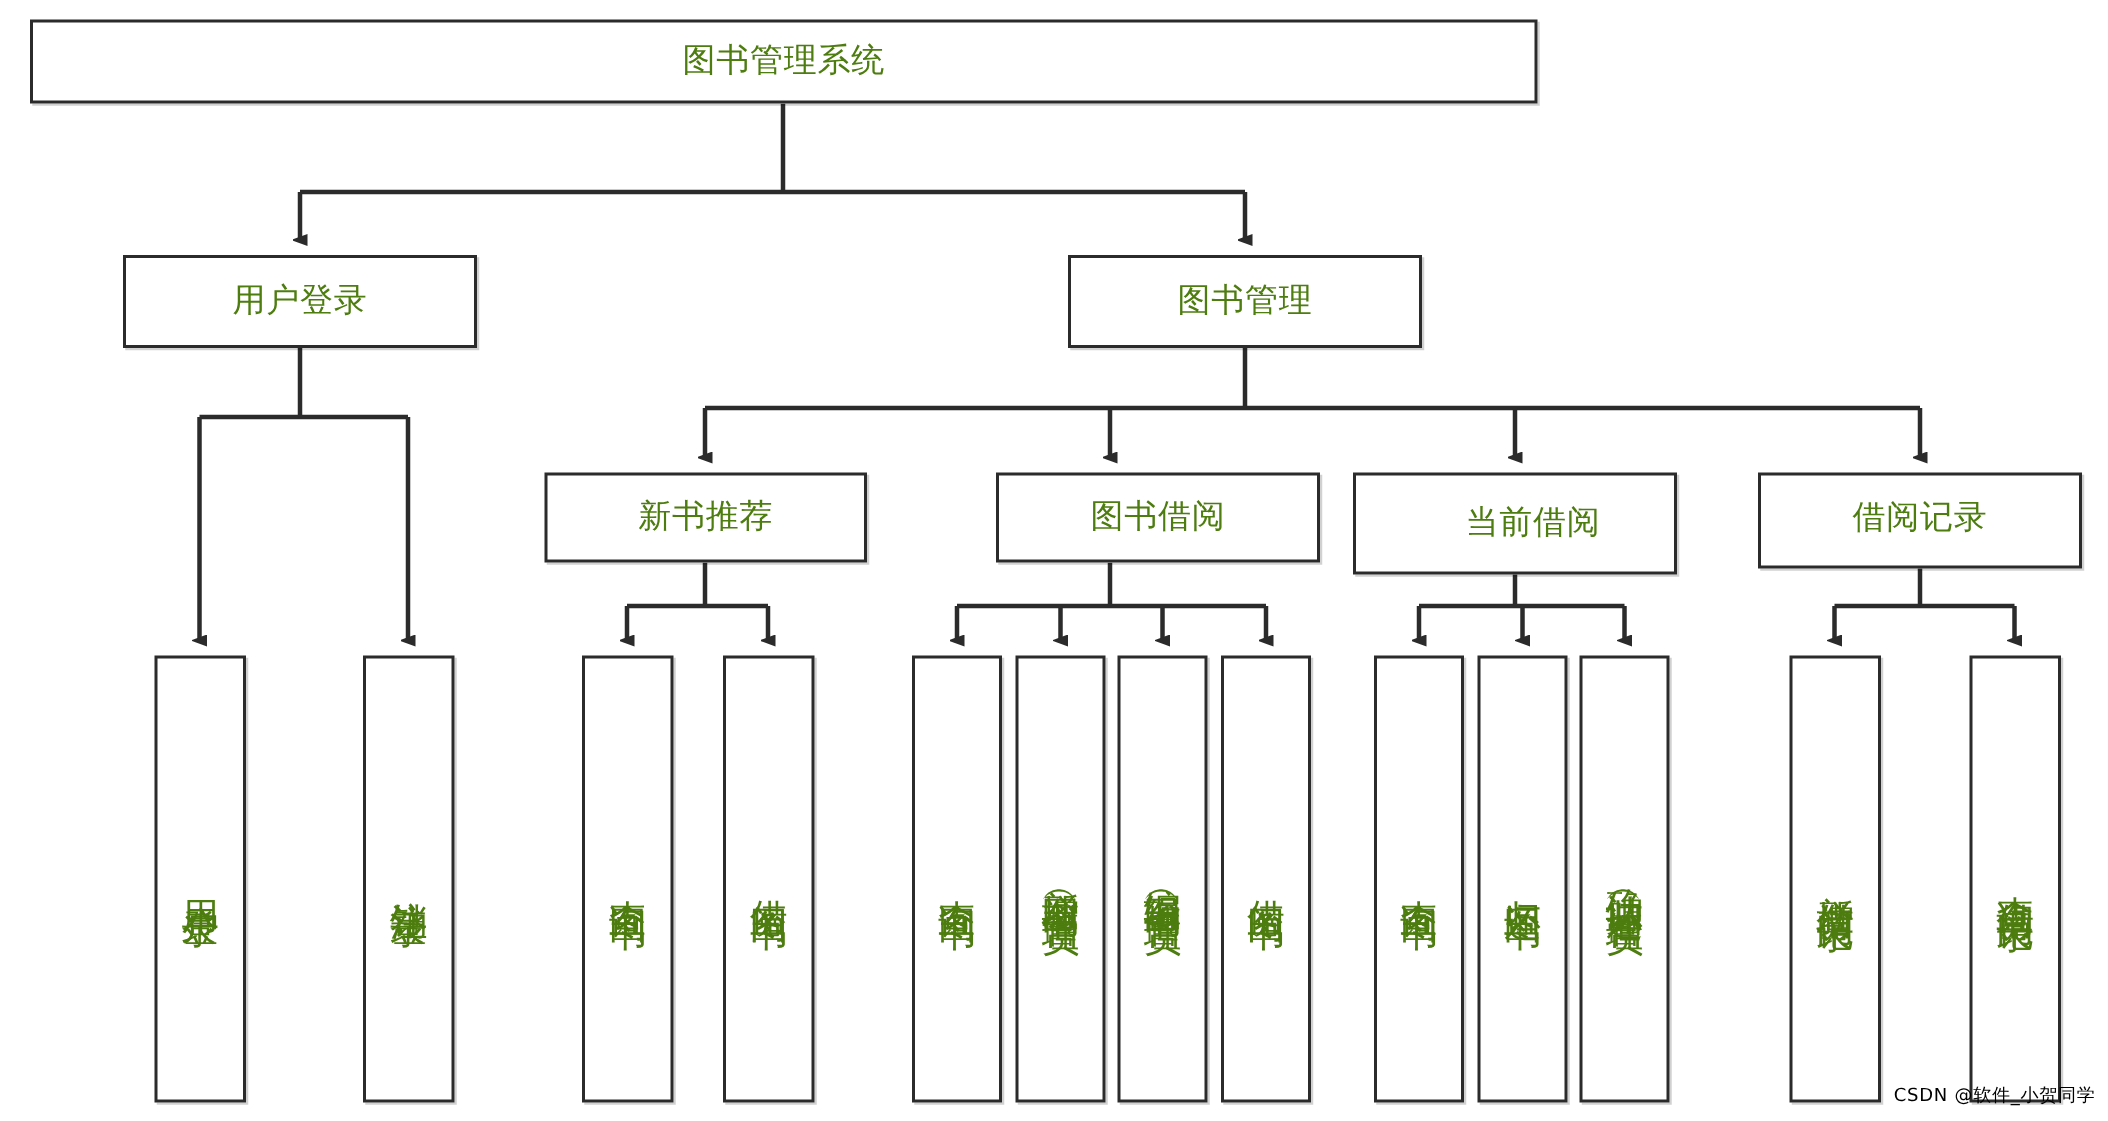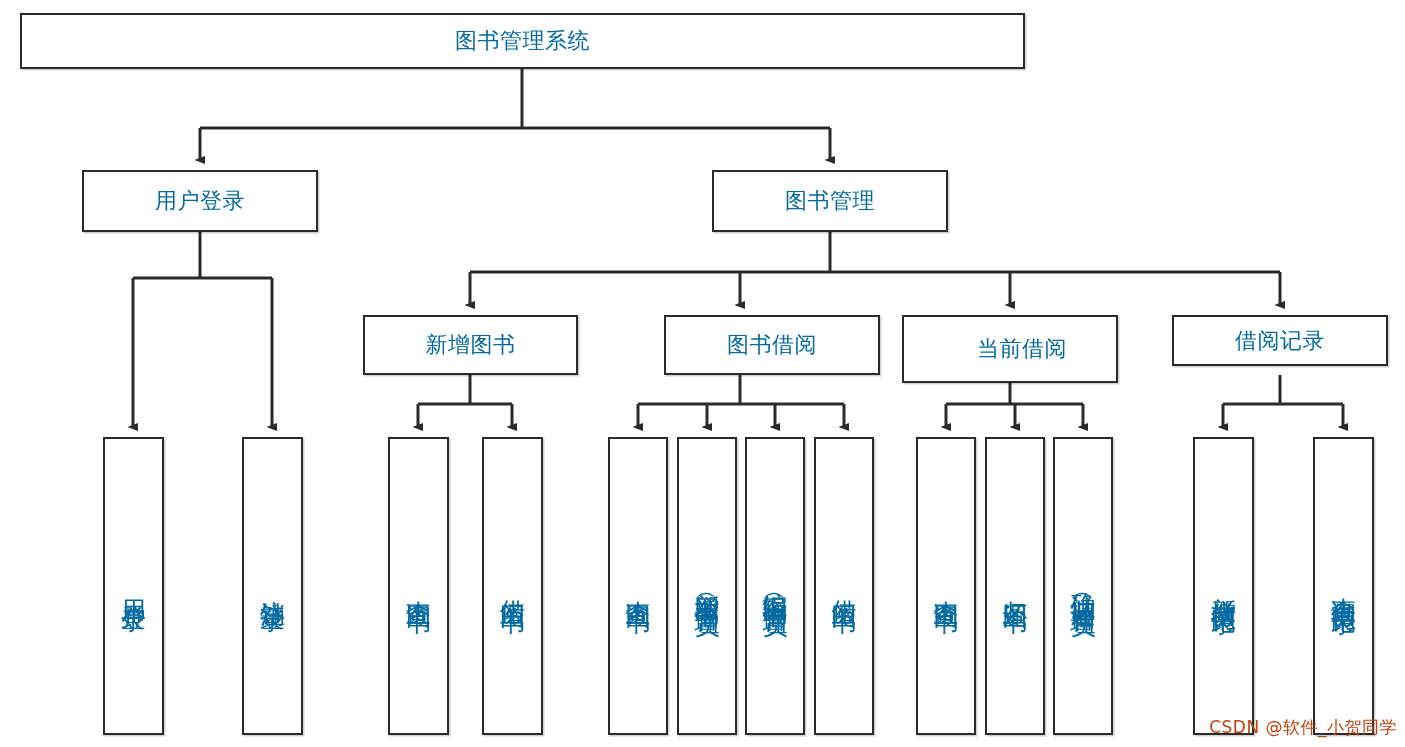--- a/index.html
+++ b/index.html
@@ -24,21 +24,21 @@
     pointer-events: none;
   }
   .node {
     position: absolute;
     box-sizing: border-box;
     border: 2.5px solid #2b2b2b;
     background: #ffffff;
     display: flex;
     align-items: center;
     justify-content: center;
-    color: #0369a1;
+    color: #4d7c0f;
     box-shadow: 1.5px 1.5px 0 rgba(0,0,0,0.18);
   }
   .node-label {
     display: block;
     text-align: center;
     letter-spacing: 0.5px;
     line-height: 1.15;
   }
   .node.horiz .node-label {
     font-size: 22px;
@@ -52,22 +52,22 @@
     text-orientation: upright;
     font-size: 25px;
     letter-spacing: 3px;
     line-height: 1.0;
     white-space: nowrap;
   }
   #watermark {
     position: absolute;
     right: 8px;
     bottom: 8px;
-    font-size: 17px;
-    color: #c2410c;
+    font-size: 12px;
+    color: #000000;
     letter-spacing: 0.5px;
     white-space: nowrap;
     font-family: "DejaVu Sans", "Liberation Sans", sans-serif;
   }
 </style>
 </head>
 <body>
 
 <div id="canvas">
 
@@ -127,29 +127,29 @@
   </div>
 
   <div class="node horiz" id="node-l2-0" style="left: 82px; top: 170px; width: 236px; height: 62px;">
     <span class="node-label">用户登录</span>
   </div>
   <div class="node horiz" id="node-l2-1" style="left: 712px; top: 170px; width: 236px; height: 62px; justify-content: center;">
     <span class="node-label">图书管理</span>
   </div>
 
   <div class="node horiz" id="node-l3-0" style="left: 363px; top: 315px; width: 215px; height: 60px;">
-    <span class="node-label">新增图书</span>
+    <span class="node-label">新书推荐</span>
   </div>
   <div class="node horiz" id="node-l3-1" style="left: 664px; top: 315px; width: 216px; height: 60px;">
     <span class="node-label">图书借阅</span>
   </div>
   <div class="node horiz" id="node-l3-2" style="left: 902px; top: 315px; width: 216px; height: 68px; padding-left: 24px;">
     <span class="node-label">当前借阅</span>
   </div>
-  <div class="node horiz" id="node-l3-3" style="left: 1172px; top: 315px; width: 216px; height: 51px;">
+  <div class="node horiz" id="node-l3-3" style="left: 1172px; top: 315px; width: 216px; height: 64px; font-family: Liberation Mono, monospace;">
     <span class="node-label">借阅记录</span>
   </div>
 
   <div class="node vert" id="node-leaf-0" style="left: 103px; top: 437px; width: 61px; height: 298px;">
     <span class="node-label">用户登录</span>
   </div>
   <div class="node vert" id="node-leaf-1" style="left: 242px; top: 437px; width: 61px; height: 298px;">
     <span class="node-label">注销登录</span>
   </div>
   <div class="node vert" id="node-leaf-2" style="left: 388px; top: 437px; width: 61px; height: 298px;">

